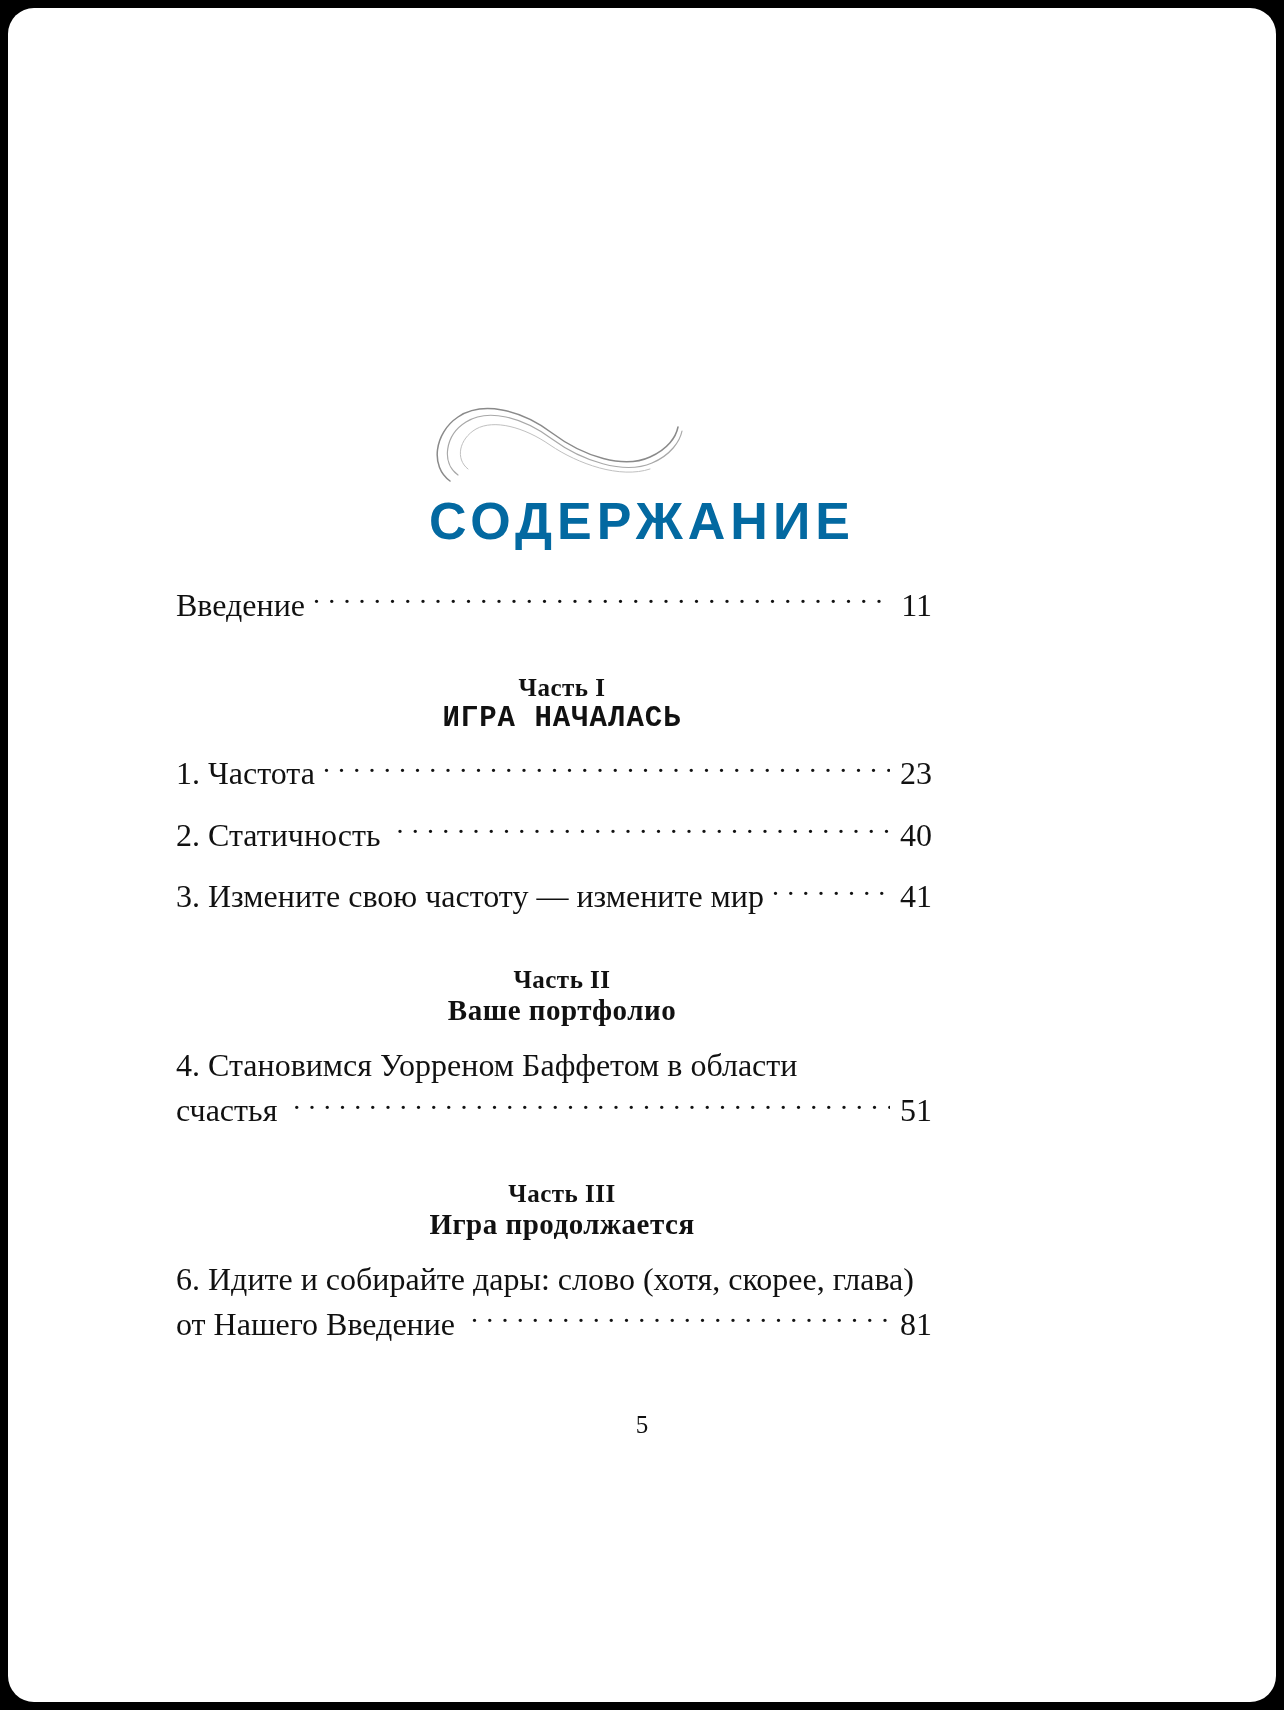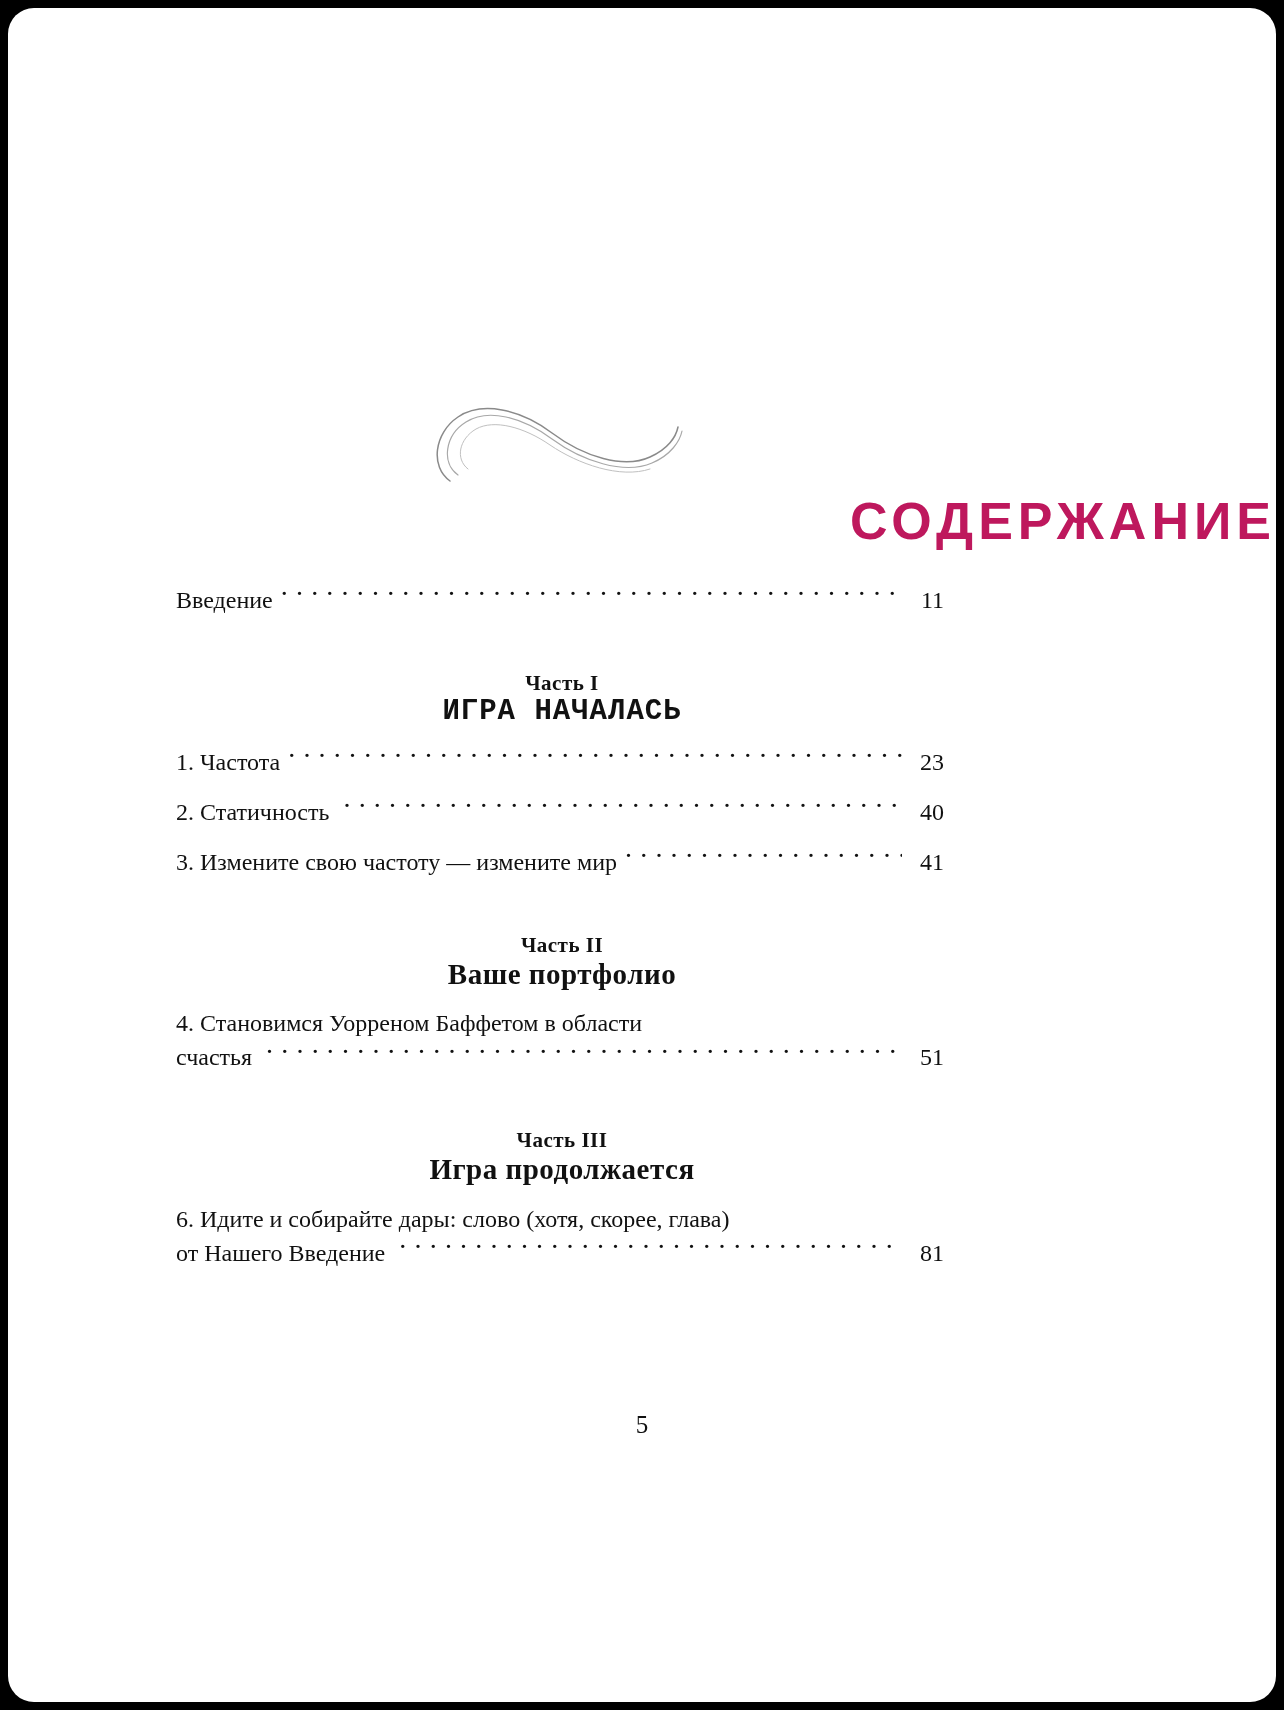--- a/index.html
+++ b/index.html
@@ -43,66 +43,65 @@
     height: 95px;
   }
   .ornament svg { display: block; width: 260px; height: 95px; }
 
   
   .toc-title {
     position: absolute;
     left: 0;
     top: 487px;
     width: 1268px;
-    text-align: right;
+    text-align: center;
     font-family: "Liberation Sans", "DejaVu Sans", sans-serif;
     font-weight: bold;
     font-size: 52px;
     letter-spacing: 5px;
-    color: #be185d;
+    color: #0369a1;
     line-height: 1;
   }
 
   
   .toc-body {
     position: absolute;
     left: 168px;
     top: 575px;
     width: 772px;
   }
 
   
   .part {
     text-align: center;
     font-weight: bold;
     color: #111111;
     line-height: 1.13;
   }
   .part-number {
-    font-size: 21px;
+    font-size: 25px;
     letter-spacing: 0.5px;
-    margin-top: 9px;
   }
   .part-name {
     font-size: 29px;
     letter-spacing: 0.5px;
   }
   .part-name.upper {
     letter-spacing: 1px;
     font-family: Liberation Mono, monospace;
   }
   .part-spacer-top { height: 30px; }
   .part-spacer-bottom { height: 16px; }
 
   
   .entry {
     color: #111111;
-    font-size: 24px;
+    font-size: 32px;
     line-height: 1.42;
-    margin: 0 4px 16px 0;
+    margin: 0 16px 16px 0;
   }
   .entry .lead-row {
     display: flex;
     align-items: baseline;
     width: 100%;
   }
   .entry .etitle {
     white-space: pre;
     flex: 0 0 auto;
   }

